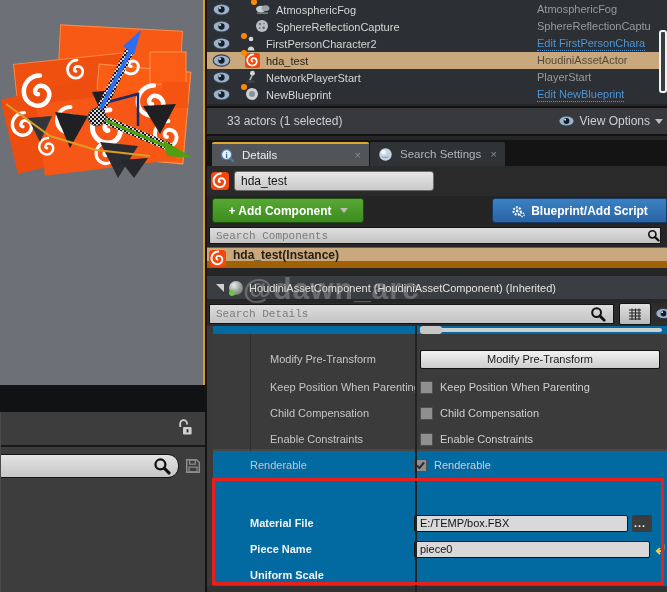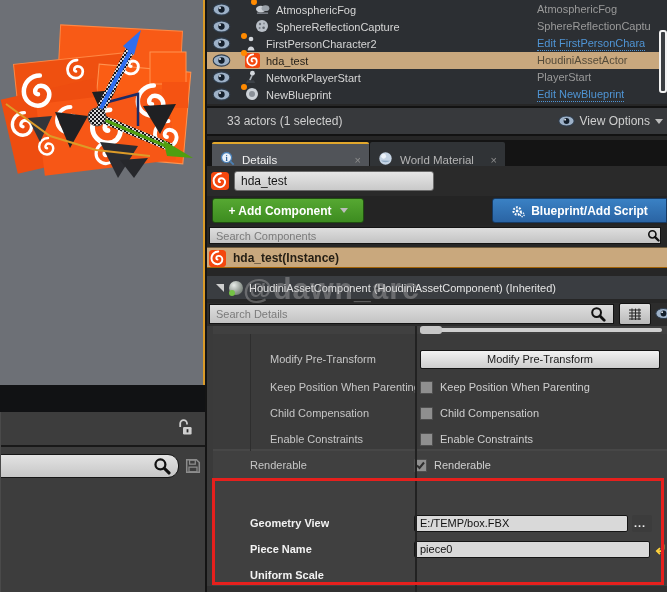--- a/index.html
+++ b/index.html
@@ -42,21 +42,21 @@
   
   .actors-bar { position:absolute; left:0; top:106px; width:460px; height:30px; background:#37393c; border-top:2px solid #121212; border-bottom:2px solid #121212; display:flex; align-items:center; }
   .actors-text { margin-left:20px; font-size:12px; color:#cfcfcf; }
   .view-options { margin-left:auto; margin-right:4px; display:flex; align-items:center; gap:5px; cursor:pointer; }
   .view-options .vo-label { font-size:12px; color:#cfcfcf; }
   .vo-eye { width:17px; height:12px; }
   .caret-down { width:0; height:0; border-left:4px solid transparent; border-right:4px solid transparent; border-top:5px solid #bdbdbd; }
 
   
   .tab-bar { position:absolute; left:0; top:140px; width:460px; height:26px; background:#141414; }
-  .tab { position:absolute; top:2px; height:24px; display:flex; align-items:flex-end; font-size:11.5px; border-radius:2px 2px 0 0; cursor:pointer; }
+  .tab { position:absolute; top:2px; height:24px; display:flex; align-items:center; font-size:11.5px; border-radius:2px 2px 0 0; cursor:pointer; }
   .tab-details { left:5px; width:157px; background:#515459; border-top:2px solid #e1a72c; color:#efefef; }
   .tab-world { left:163px; width:135px; background:#303336; color:#b4b4b4; }
   .tab .t-icon { width:15px; height:15px; margin-left:8px; }
   .tab .t-label { margin-left:7px; }
   .tab .t-close { margin-left:auto; margin-right:8px; color:#8e8e8e; font-size:11px; cursor:pointer; }
 
   
   .name-row { position:absolute; left:0; top:166px; width:460px; height:30px; background:#2a2a2a; }
   .h-icon { position:absolute; width:18px; height:18px; border-radius:3px; overflow:hidden; }
   .name-hicon { left:4px; top:6px; }
@@ -65,48 +65,48 @@
 
   
   .buttons-row { position:absolute; left:0; top:196px; width:532px; height:29px; background:#242424; }
   .btn { position:absolute; top:2px; height:25px; display:flex; align-items:center; justify-content:center; border-radius:3px; font-size:12px; font-weight:bold; color:#fff; cursor:pointer; }
   .btn-green { left:5px; width:152px; background:linear-gradient(#56a832,#3d8c20); border:1px solid #1f4d10; }
   .btn-blue  { left:285px; width:175px; background:linear-gradient(#3a81c4,#2a64a4); border:1px solid #163a63; border-radius:3px 0 0 3px; }
   .btn .b-caret { margin-left:8px; }
   .gear-ic { width:14px; height:14px; margin-right:6px; }
 
   
-  .search-input { background:linear-gradient(#dedede,#c3c3c3); border:1px solid #141414; font-size:11px; color:#222; outline:none; }
+  .search-input { background:linear-gradient(#dedede,#c3c3c3); border:1px solid #141414; font-size:11px; color:#222; outline:none;font-family:Liberation Mono, monospace; }
   .search-input::placeholder { color:#7b7b7b; }
   .lp-search::placeholder { color:#7b7b7b; }
   .search-components { position:absolute; left:2px; top:227px; width:452px; height:17px; padding:0 18px 0 6px; }
   .sc-mag { position:absolute; left:440px; top:229px; width:13px; height:13px; }
 
   
-  .instance-row { position:absolute; left:0; top:247px; width:460px; height:21px; background:#c9a87d; border-top:1px solid #6e5a3c; border-bottom:1px solid #a16207; display:flex; align-items:center; cursor:pointer; }
+  .instance-row { position:absolute; left:0; top:247px; width:460px; height:21px; background:#c9a87d; border-top:1px solid #6e5a3c; border-bottom:7px solid #a16207; display:flex; align-items:center; cursor:pointer; }
   .inst-label { margin-left:26px; font-size:12px; font-weight:bold; color:#241e14; }
 
   
   .component-row { position:absolute; left:0; top:276px; width:460px; height:23px; background:#3a3d41; display:flex; align-items:center; cursor:pointer; }
   .exp-tri { width:0; height:0; margin-left:9px; border-left:8px solid transparent; border-top:8px solid #cfcfcf; transform:rotate(0deg); }
   .comp-sphere { width:14px; height:14px; margin-left:5px; border-radius:50%;
     background:radial-gradient(circle at 35% 30%, #e8ece9, #8d958e 60%, #5c635d); position:relative; }
   .comp-sphere::after { content:""; position:absolute; left:0px; bottom:-1px; width:6px; height:6px; border-radius:50%; background:#74c145; }
   .comp-label { margin-left:6px; font-size:11px; color:#e4e4e4; white-space:nowrap; }
 
   
   .search-details-row { position:absolute; left:0; top:303px; width:548px; height:23px; background:#2c2c2c; }
   .search-details { position:absolute; left:2px; top:1px; width:405px; height:20px; padding:0 24px 0 6px; }
   .sd-mag { position:absolute; left:383px; top:3px; width:16px; height:16px; }
   .grid-btn { position:absolute; left:412px; top:0px; width:32px; height:22px; border-radius:2px;
     background:linear-gradient(#e0e0e0,#b9b9b9); border:1px solid #131313; display:flex; align-items:center; justify-content:center; cursor:pointer; }
   .sd-eye { position:absolute; left:448px; top:4px; width:17px; height:13px; }
 
   
-  .props { position:absolute; left:0; top:326px; width:460px; height:266px; background:#404040; overflow:hidden; }
+  .props { position:absolute; left:0; top:326px; width:460px; height:266px; background:#0369a1; overflow:hidden; }
   .gutter { position:absolute; left:0; top:0; width:6px; height:266px; background:#3a3a3a; }
   .splitter { position:absolute; left:208px; top:0; width:2px; height:266px; background:#222; }
   .sliver-bar { position:absolute; left:213px; top:2px; width:242px; height:4px; background:#cfcfcf; border-radius:2px; }
   .sliver-nub { position:absolute; left:213px; top:0px; width:22px; height:8px; background:#c7c7c7; border-radius:3px; }
   .inner-group { position:absolute; left:6px; top:8px; width:454px; height:117px; background:#3b3b3b; border-bottom:2px solid #474747; }
   .inner-guide { position:absolute; left:37px; top:0; width:1px; height:117px; background:#2e2e2e; }
   .p-row { position:absolute; left:0; width:454px; height:26px; display:flex; align-items:center; }
   .p-label { position:absolute; font-size:11px; color:#c6c6c6; white-space:nowrap; overflow:hidden; }
   .p-label.inner { left:57px; max-width:145px; }
   .p-label.outer { left:43px; max-width:160px; }
@@ -428,21 +428,21 @@
           </div>
         <span class="t-label">Details</span>
         <span class="t-close">×</span>
       </div>
       <div class="tab tab-world">
         <div class="t-icon">
             <svg width="15" height="15" viewBox="0 0 16 16">
               <use href="#globe"></use>
             </svg>
           </div>
-        <span class="t-label">World Material</span>
+        <span class="t-label">Search Settings</span>
         <span class="t-close">×</span>
       </div>
     </div>
 
     <div class="name-row">
       <div class="h-icon name-hicon">
         <svg width="18" height="18" viewBox="0 0 24 24">
             <rect width="24" height="24" rx="4" fill="#f4470e"></rect>
             <use href="#spiral"></use>
           </svg>
@@ -556,21 +556,21 @@
             <svg width="11" height="11" viewBox="0 0 11 11" style="position:absolute;left:0;top:0">
                 <path d="M2 5.5 L4.5 8 L9 2.5" fill="none" stroke="#2d2d2d" stroke-width="2"></path>
               </svg>
           </div>
           <span class="cb-text">Renderable</span>
         </div>
       </div>
 
 
       <div class="p-row" style="top:184px">
-        <span class="p-label outer hl">Geometry View</span>
+        <span class="p-label outer hl">Material File</span>
         <div class="p-value">
           <input class="field" style="width: 214px;" type="text" value="E:/TEMP/box.FBX">
           <div class="browse-btn">
             <span>...</span>
           </div>
         </div>
       </div>
 
       <div class="p-row" style="top:210px">
         <span class="p-label outer hl">Piece Name</span>

